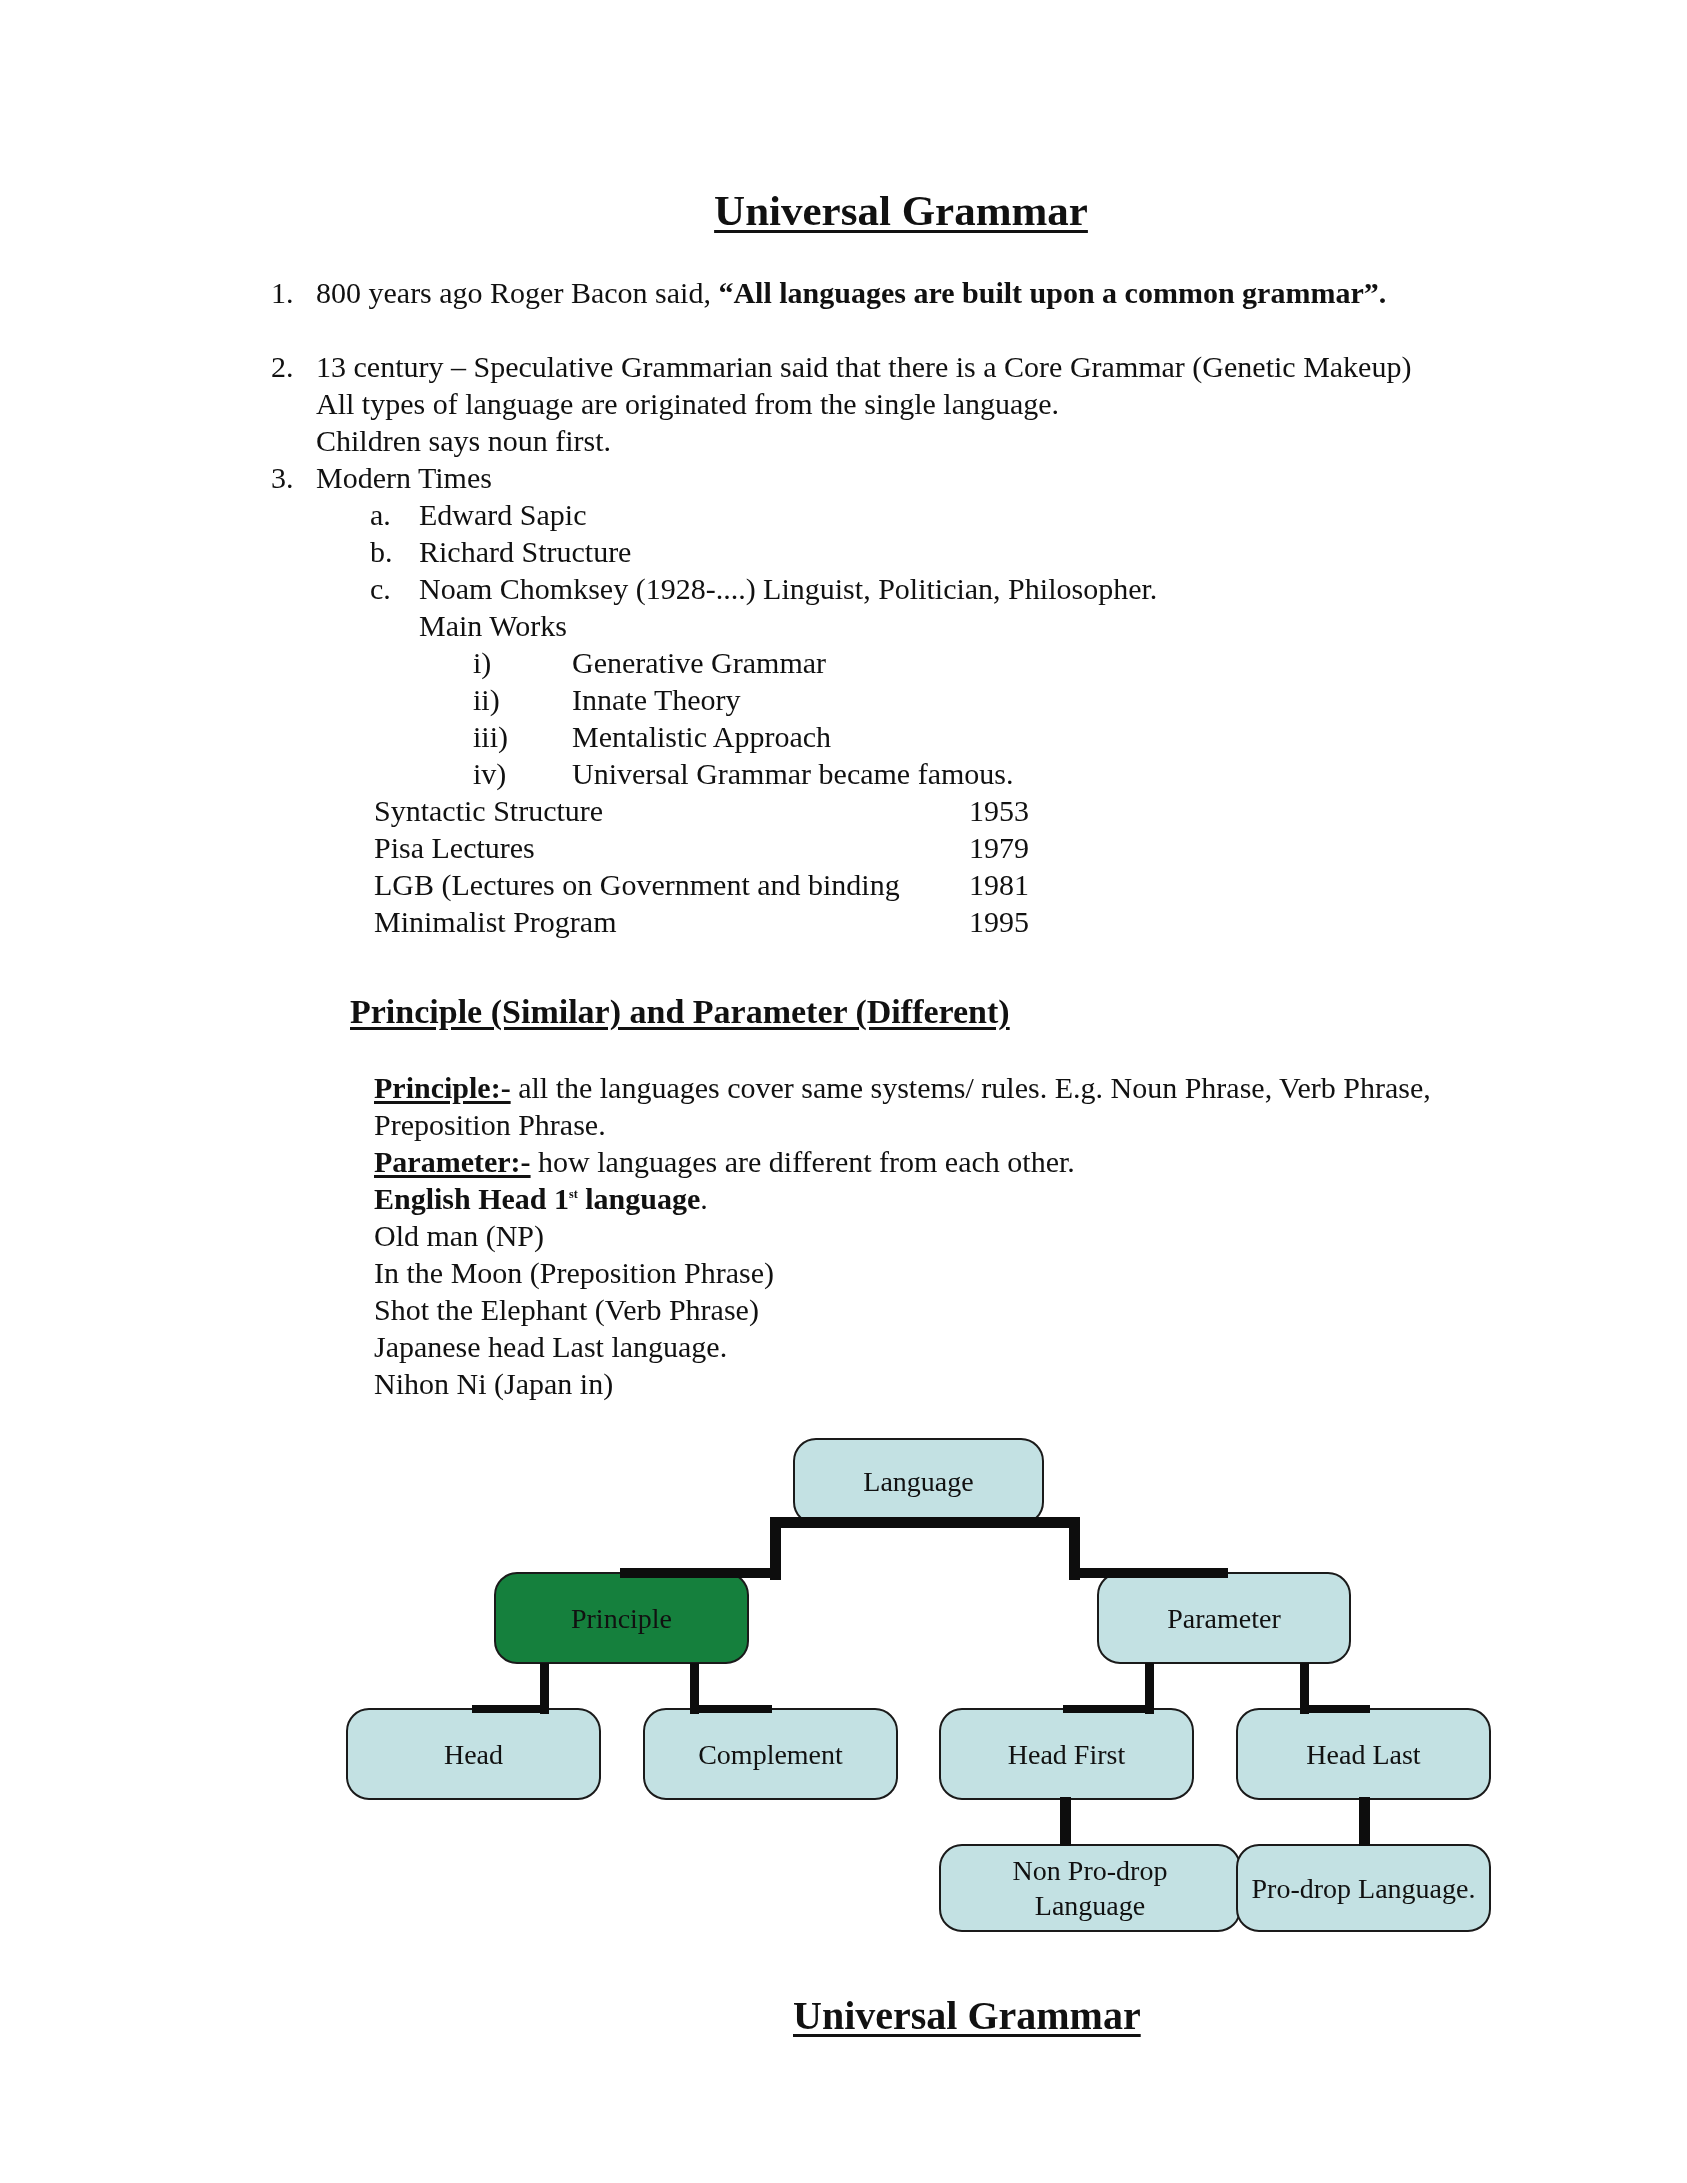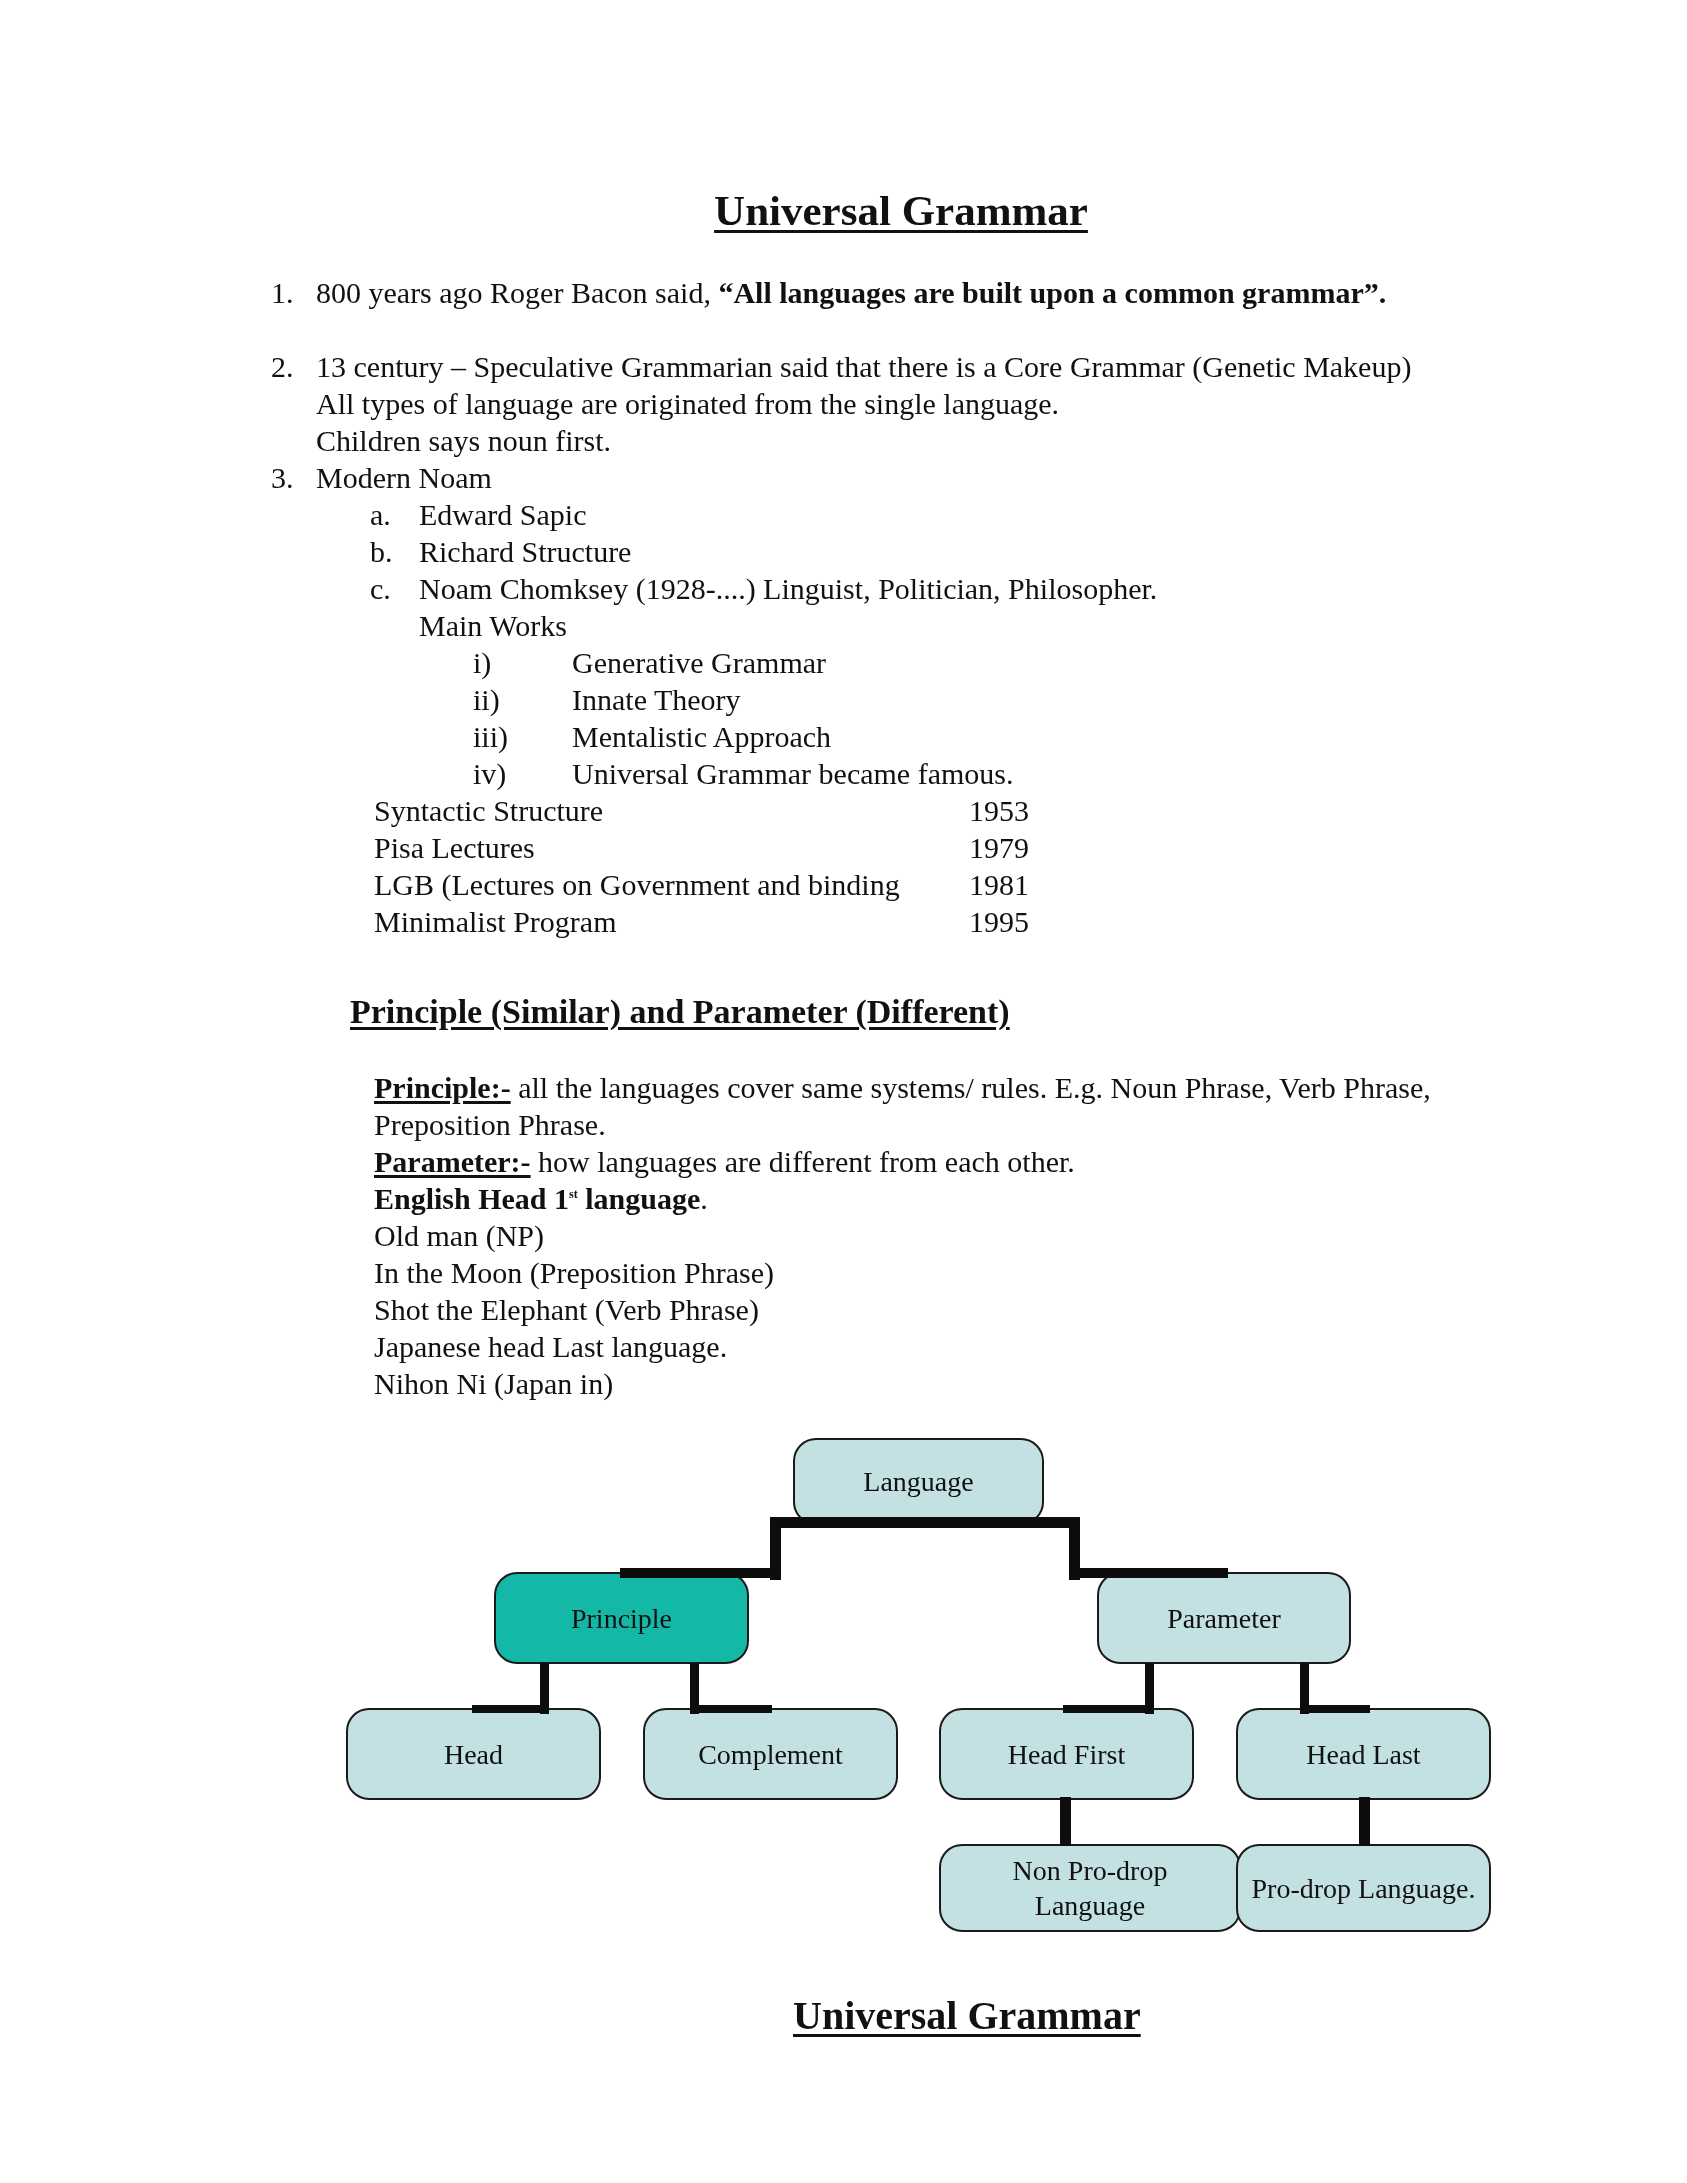--- a/index.html
+++ b/index.html
@@ -68,21 +68,21 @@
 <div class="page">
 
   <div class="main-title">Universal Grammar</div>
 
   <div class="block1">
     <div class="row"><span class="m-num">1.</span><span>800 years ago Roger Bacon said, </span><span class="bold">“All languages are built upon a common grammar”.</span></div>
     <div class="spacer"></div>
     <div class="row"><span class="m-num">2.</span><span>13 century – Speculative Grammarian said that there is a Core Grammar (Genetic Makeup)</span></div>
     <div class="row cont1">All types of language are originated from the single language.</div>
     <div class="row cont1">Children says noun first.</div>
-    <div class="row"><span class="m-num">3.</span><span>Modern Noam</span></div>
+    <div class="row"><span class="m-num">3.</span><span>Modern Times</span></div>
     <div class="row"><span class="m-sub">a.</span><span>Edward Sapic</span></div>
     <div class="row"><span class="m-sub">b.</span><span>Richard Structure</span></div>
     <div class="row"><span class="m-sub">c.</span><span>Noam Chomksey (1928-....) Linguist, Politician, Philosopher.</span></div>
     <div class="row cont2">Main Works</div>
     <div class="row"><span class="m-rom">i)</span><span>Generative Grammar</span></div>
     <div class="row"><span class="m-rom">ii)</span><span>Innate Theory</span></div>
     <div class="row"><span class="m-rom">iii)</span><span>Mentalistic Approach</span></div>
     <div class="row"><span class="m-rom">iv)</span><span>Universal Grammar became famous.</span></div>
     <div class="row"><span class="work-name">Syntactic Structure</span><span>1953</span></div>
     <div class="row"><span class="work-name">Pisa Lectures</span><span>1979</span></div>
@@ -116,21 +116,21 @@
     <div class="conn" style="left:472px;  top:267px; width:77px;  height:8.2px;"></div>
     <div class="conn" style="left:690px;  top:267px; width:82px; height:8.2px;"></div>
     <div class="conn" style="left:1145px; top:225px; width:9px;  height:51px;"></div>
     <div class="conn" style="left:1300px; top:225px; width:9px;  height:51px;"></div>
     <div class="conn" style="left:1063px; top:267px; width:91px; height:8.2px;"></div>
     <div class="conn" style="left:1300px; top:267px; width:70px;  height:8.2px;"></div>
     <div class="conn" style="left:1060px; top:359px; width:10.7px;  height:49px;"></div>
     <div class="conn" style="left:1359px; top:359px; width:10.7px;  height:49px;"></div>
 
     <div class="node" style="left: 793px; top: 0px; width: 251px; height: 87px; background: rgb(195, 225, 227); border-color: rgb(26, 26, 26);">Language</div>
-    <div class="node" style="left: 494px; top: 134px; width: 255px; height: 92px; background: #14b8a6; border-color: rgb(26, 26, 26);">Principle</div>
+    <div class="node" style="left: 494px; top: 134px; width: 255px; height: 92px; background: #15803d; border-color: rgb(26, 26, 26);">Principle</div>
     <div class="node" style="left: 1097px; top: 134px; width: 254px; height: 92px; background: rgb(195, 225, 227); border-color: rgb(26, 26, 26);">Parameter</div>
     <div class="node" style="left: 346px; top: 270px; width: 255px; height: 92px; background: rgb(195, 225, 227); border-color: rgb(26, 26, 26);">Head</div>
     <div class="node" style="left: 643px; top: 270px; width: 255px; height: 92px; background: rgb(195, 225, 227); border-color: rgb(26, 26, 26);">Complement</div>
     <div class="node" style="left: 939px; top: 270px; width: 255px; height: 92px; background: rgb(195, 225, 227); border-color: rgb(26, 26, 26);">Head First</div>
     <div class="node" style="left: 1236px; top: 270px; width: 255px; height: 92px; background: rgb(195, 225, 227); border-color: rgb(26, 26, 26);">Head Last</div>
     <div class="node narrow" style="left: 939px; top: 406px; width: 302px; height: 88px; background: rgb(195, 225, 227); border-color: rgb(26, 26, 26);">Non Pro-drop Language</div>
     <div class="node" style="left: 1236px; top: 406px; width: 255px; height: 88px; background: rgb(195, 225, 227); border-color: rgb(26, 26, 26);">Pro-drop Language.</div>
   </div>
 
   <div class="footer-heading">Universal Grammar</div>

